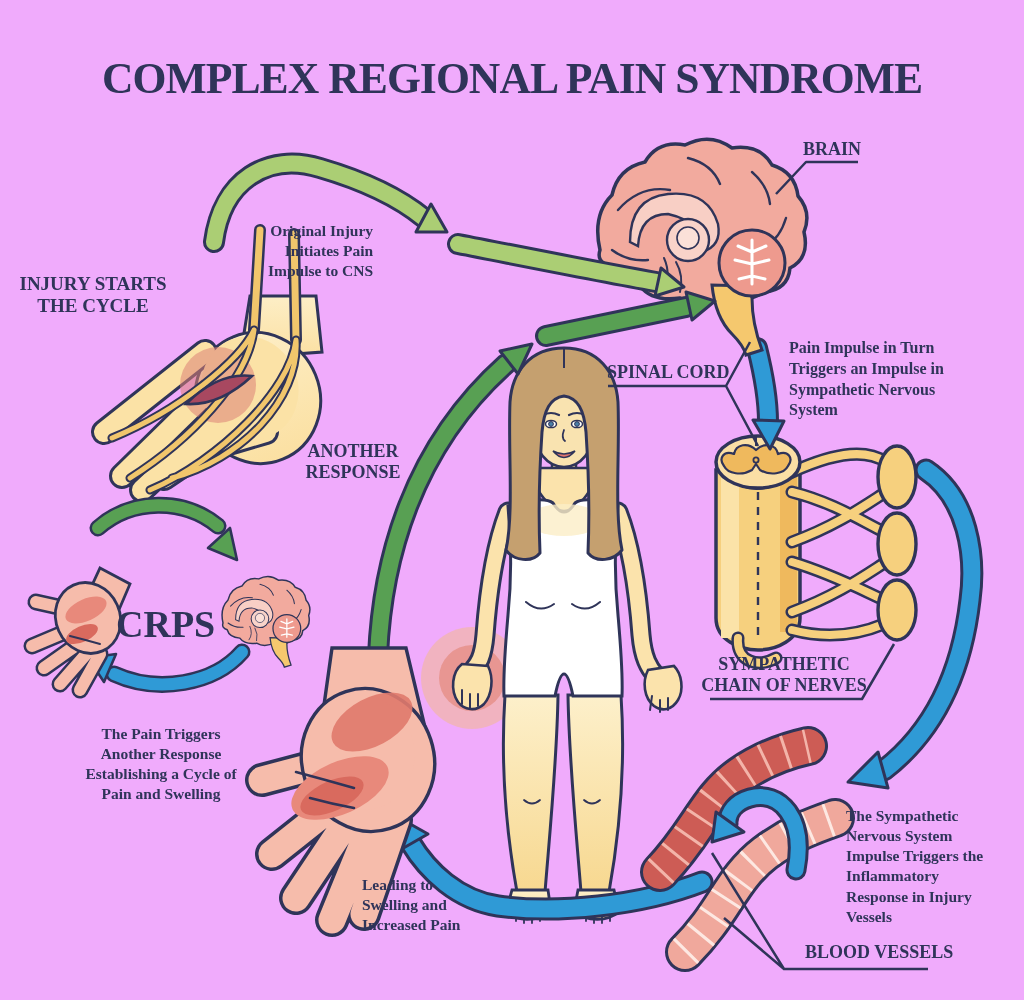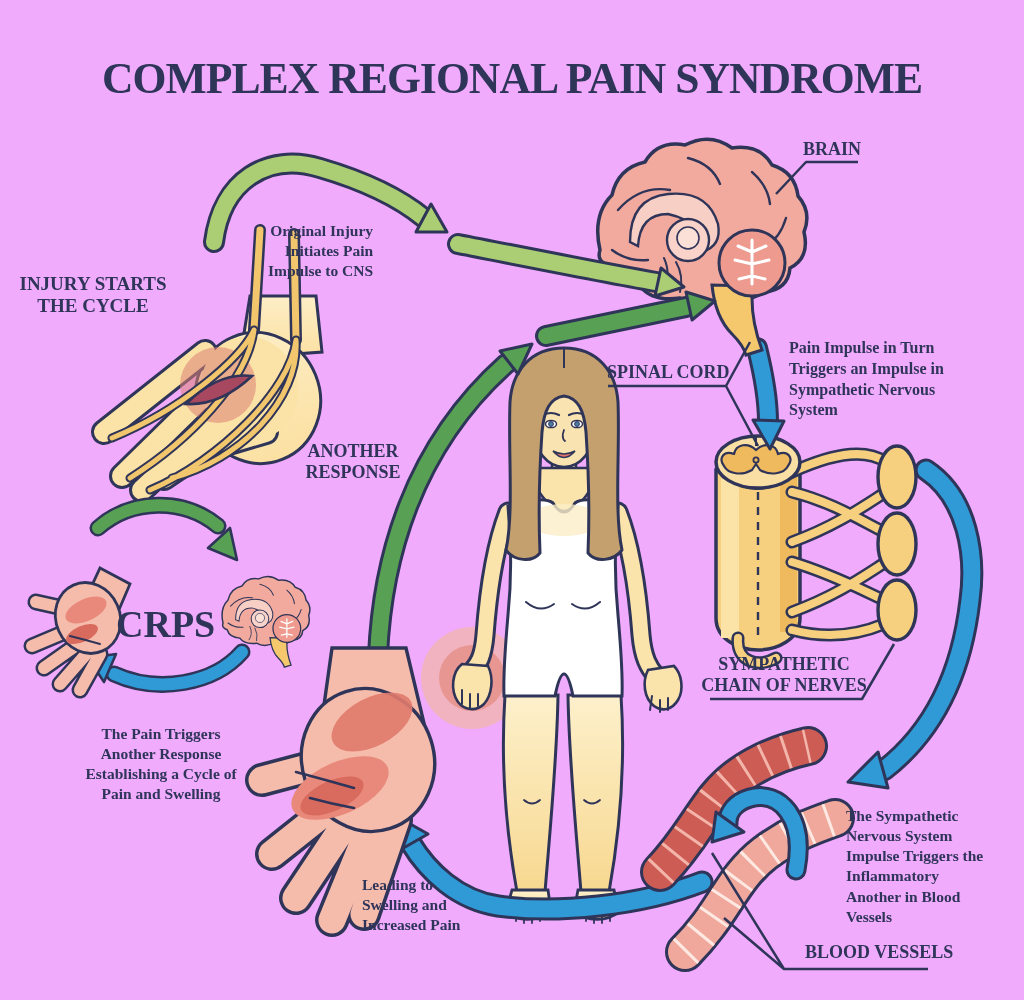--- a/index.html
+++ b/index.html
@@ -296,21 +296,21 @@
 <div class="lbl ctr" style="left:283px;top:441px;width:140px;">ANOTHER
 RESPONSE</div>
 
 <div class="lbl ctr" style="left:698px;top:654px;width:172px;">SYMPATHETIC
 CHAIN OF NERVES</div>
 
 <div class="txt" style="left:846px;top:806px;">The Sympathetic
 Nervous System
 Impulse Triggers the
 Inflammatory
-Another in Blood
+Response in Injury
 Vessels</div>
 
 <div class="lbl" style="left:793px;top:942px;margin-left:12px;">BLOOD VESSELS</div>
 
 <div class="txt" style="left:362px;top:875px;">Leading to
 Swelling and
 Increased Pain</div>
 
 <div class="crps-big" style="left:116px;top:592px;margin-top:10px;">CRPS</div>
 

